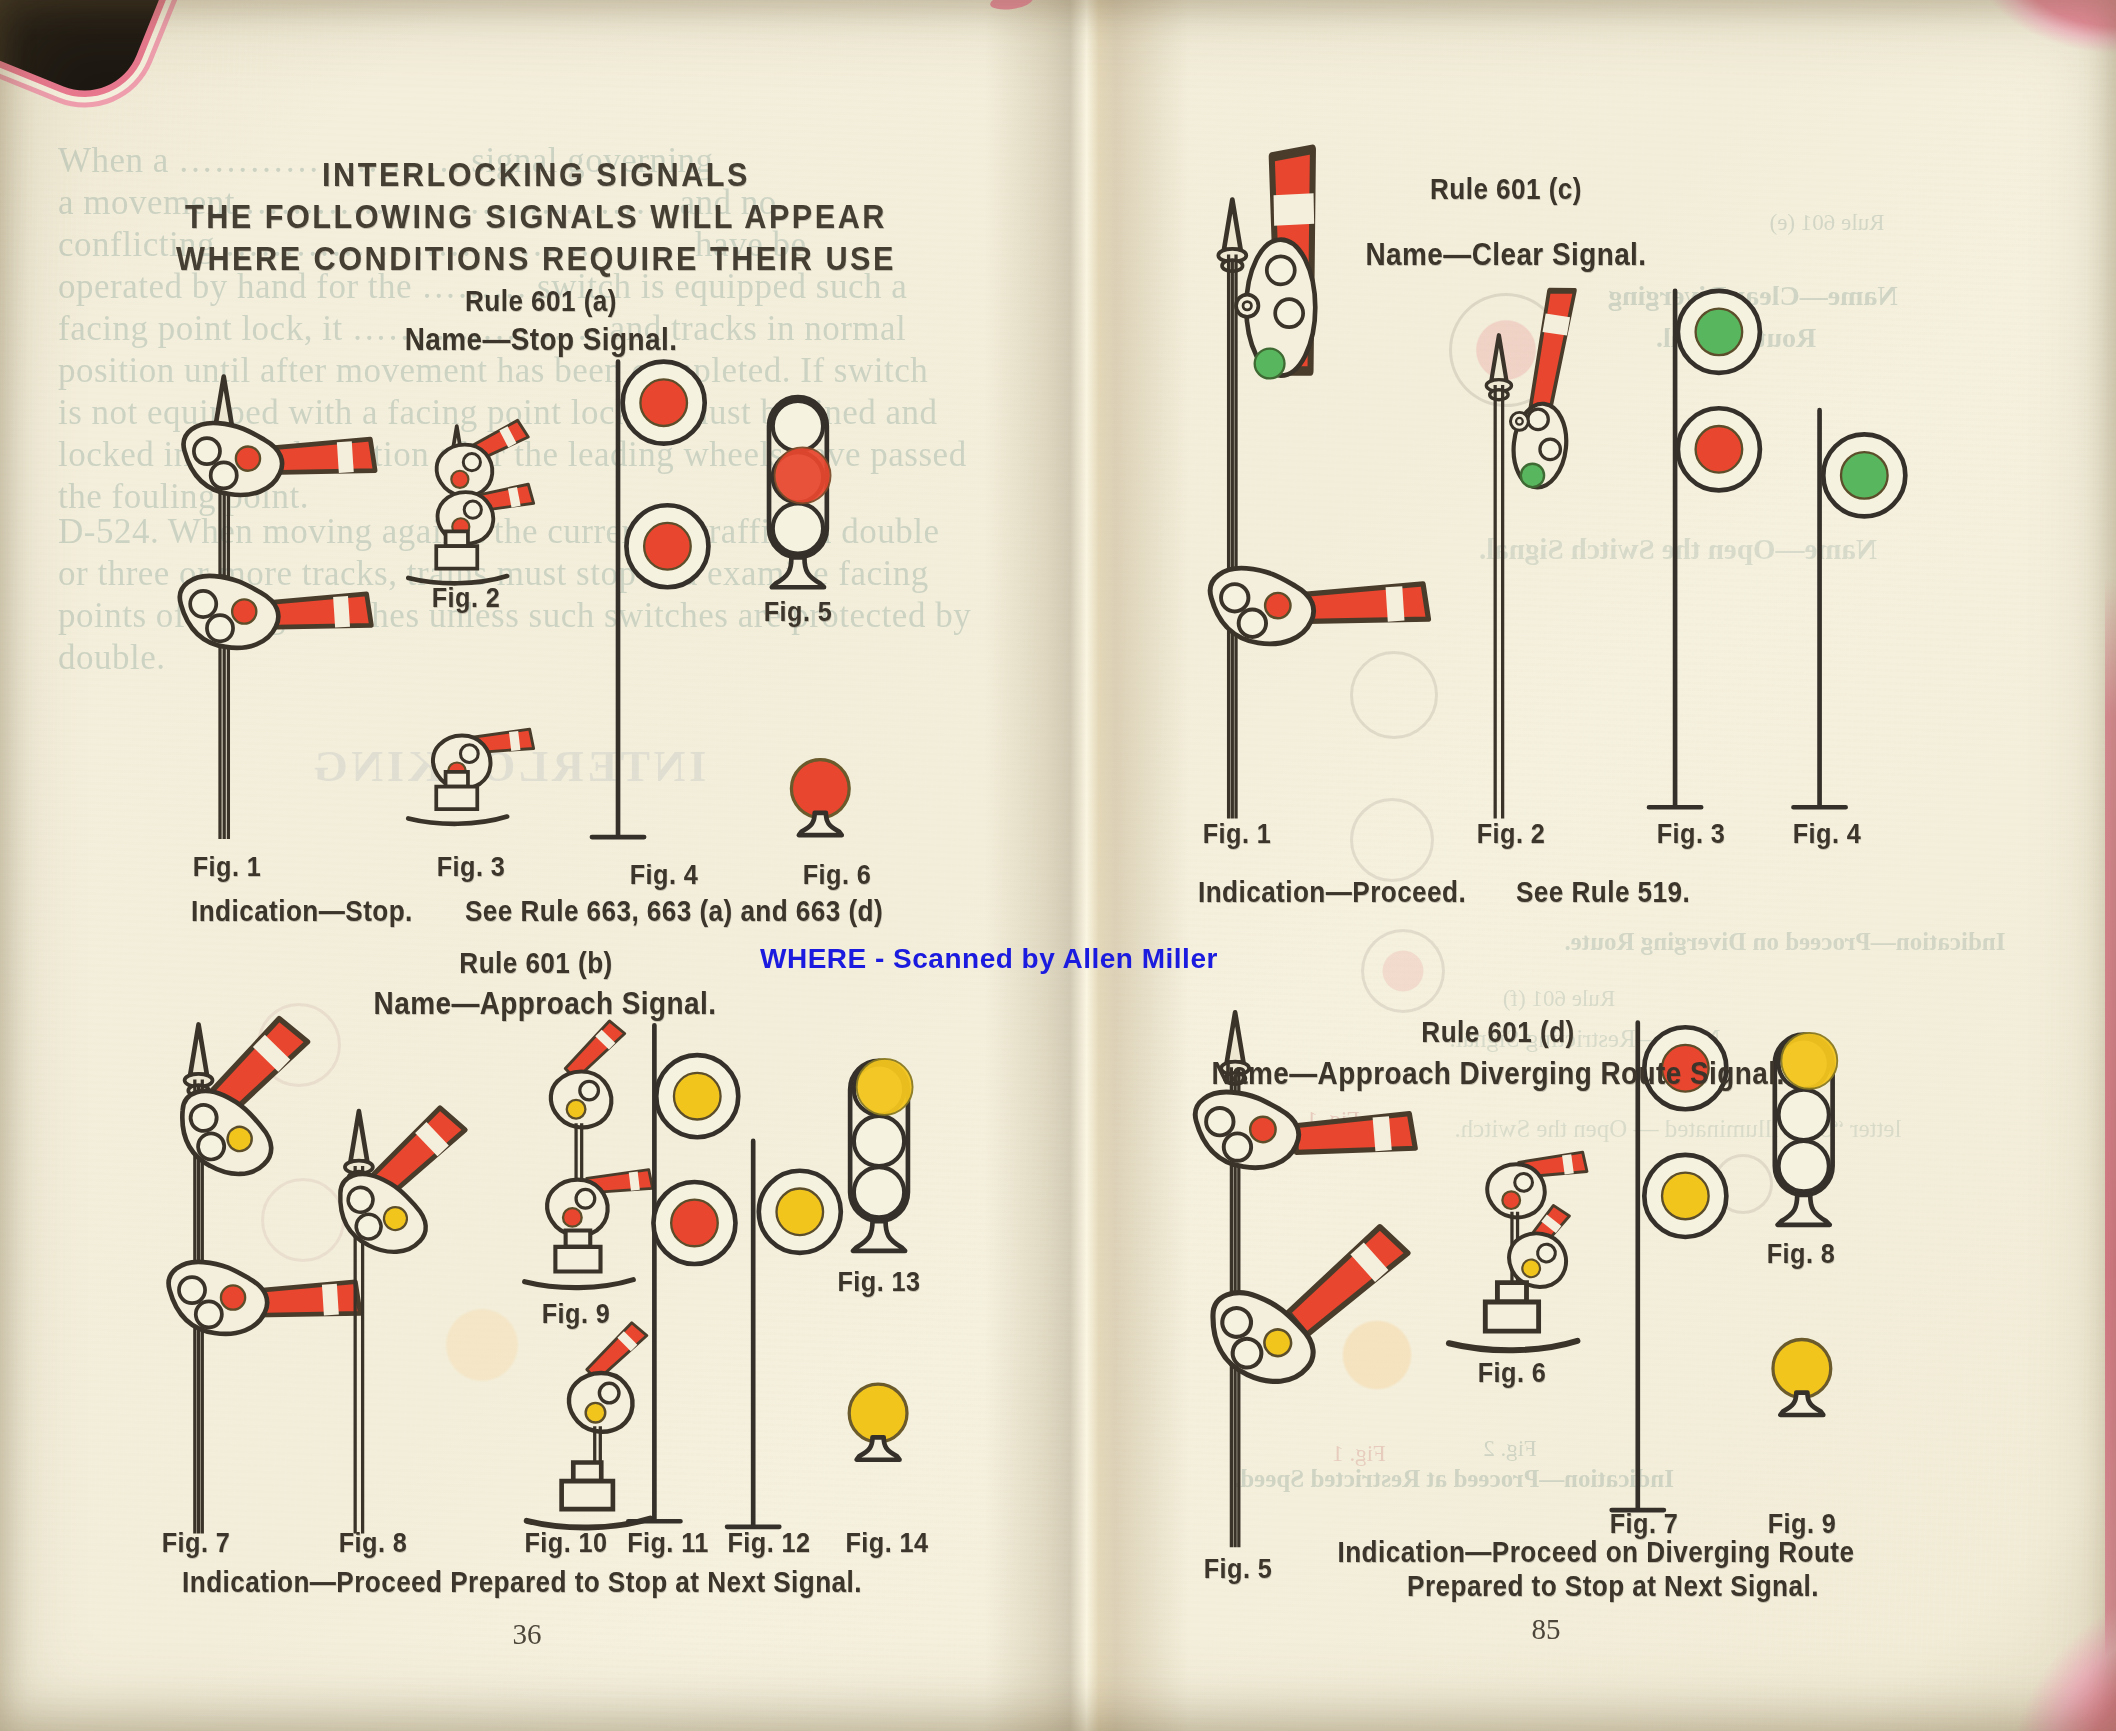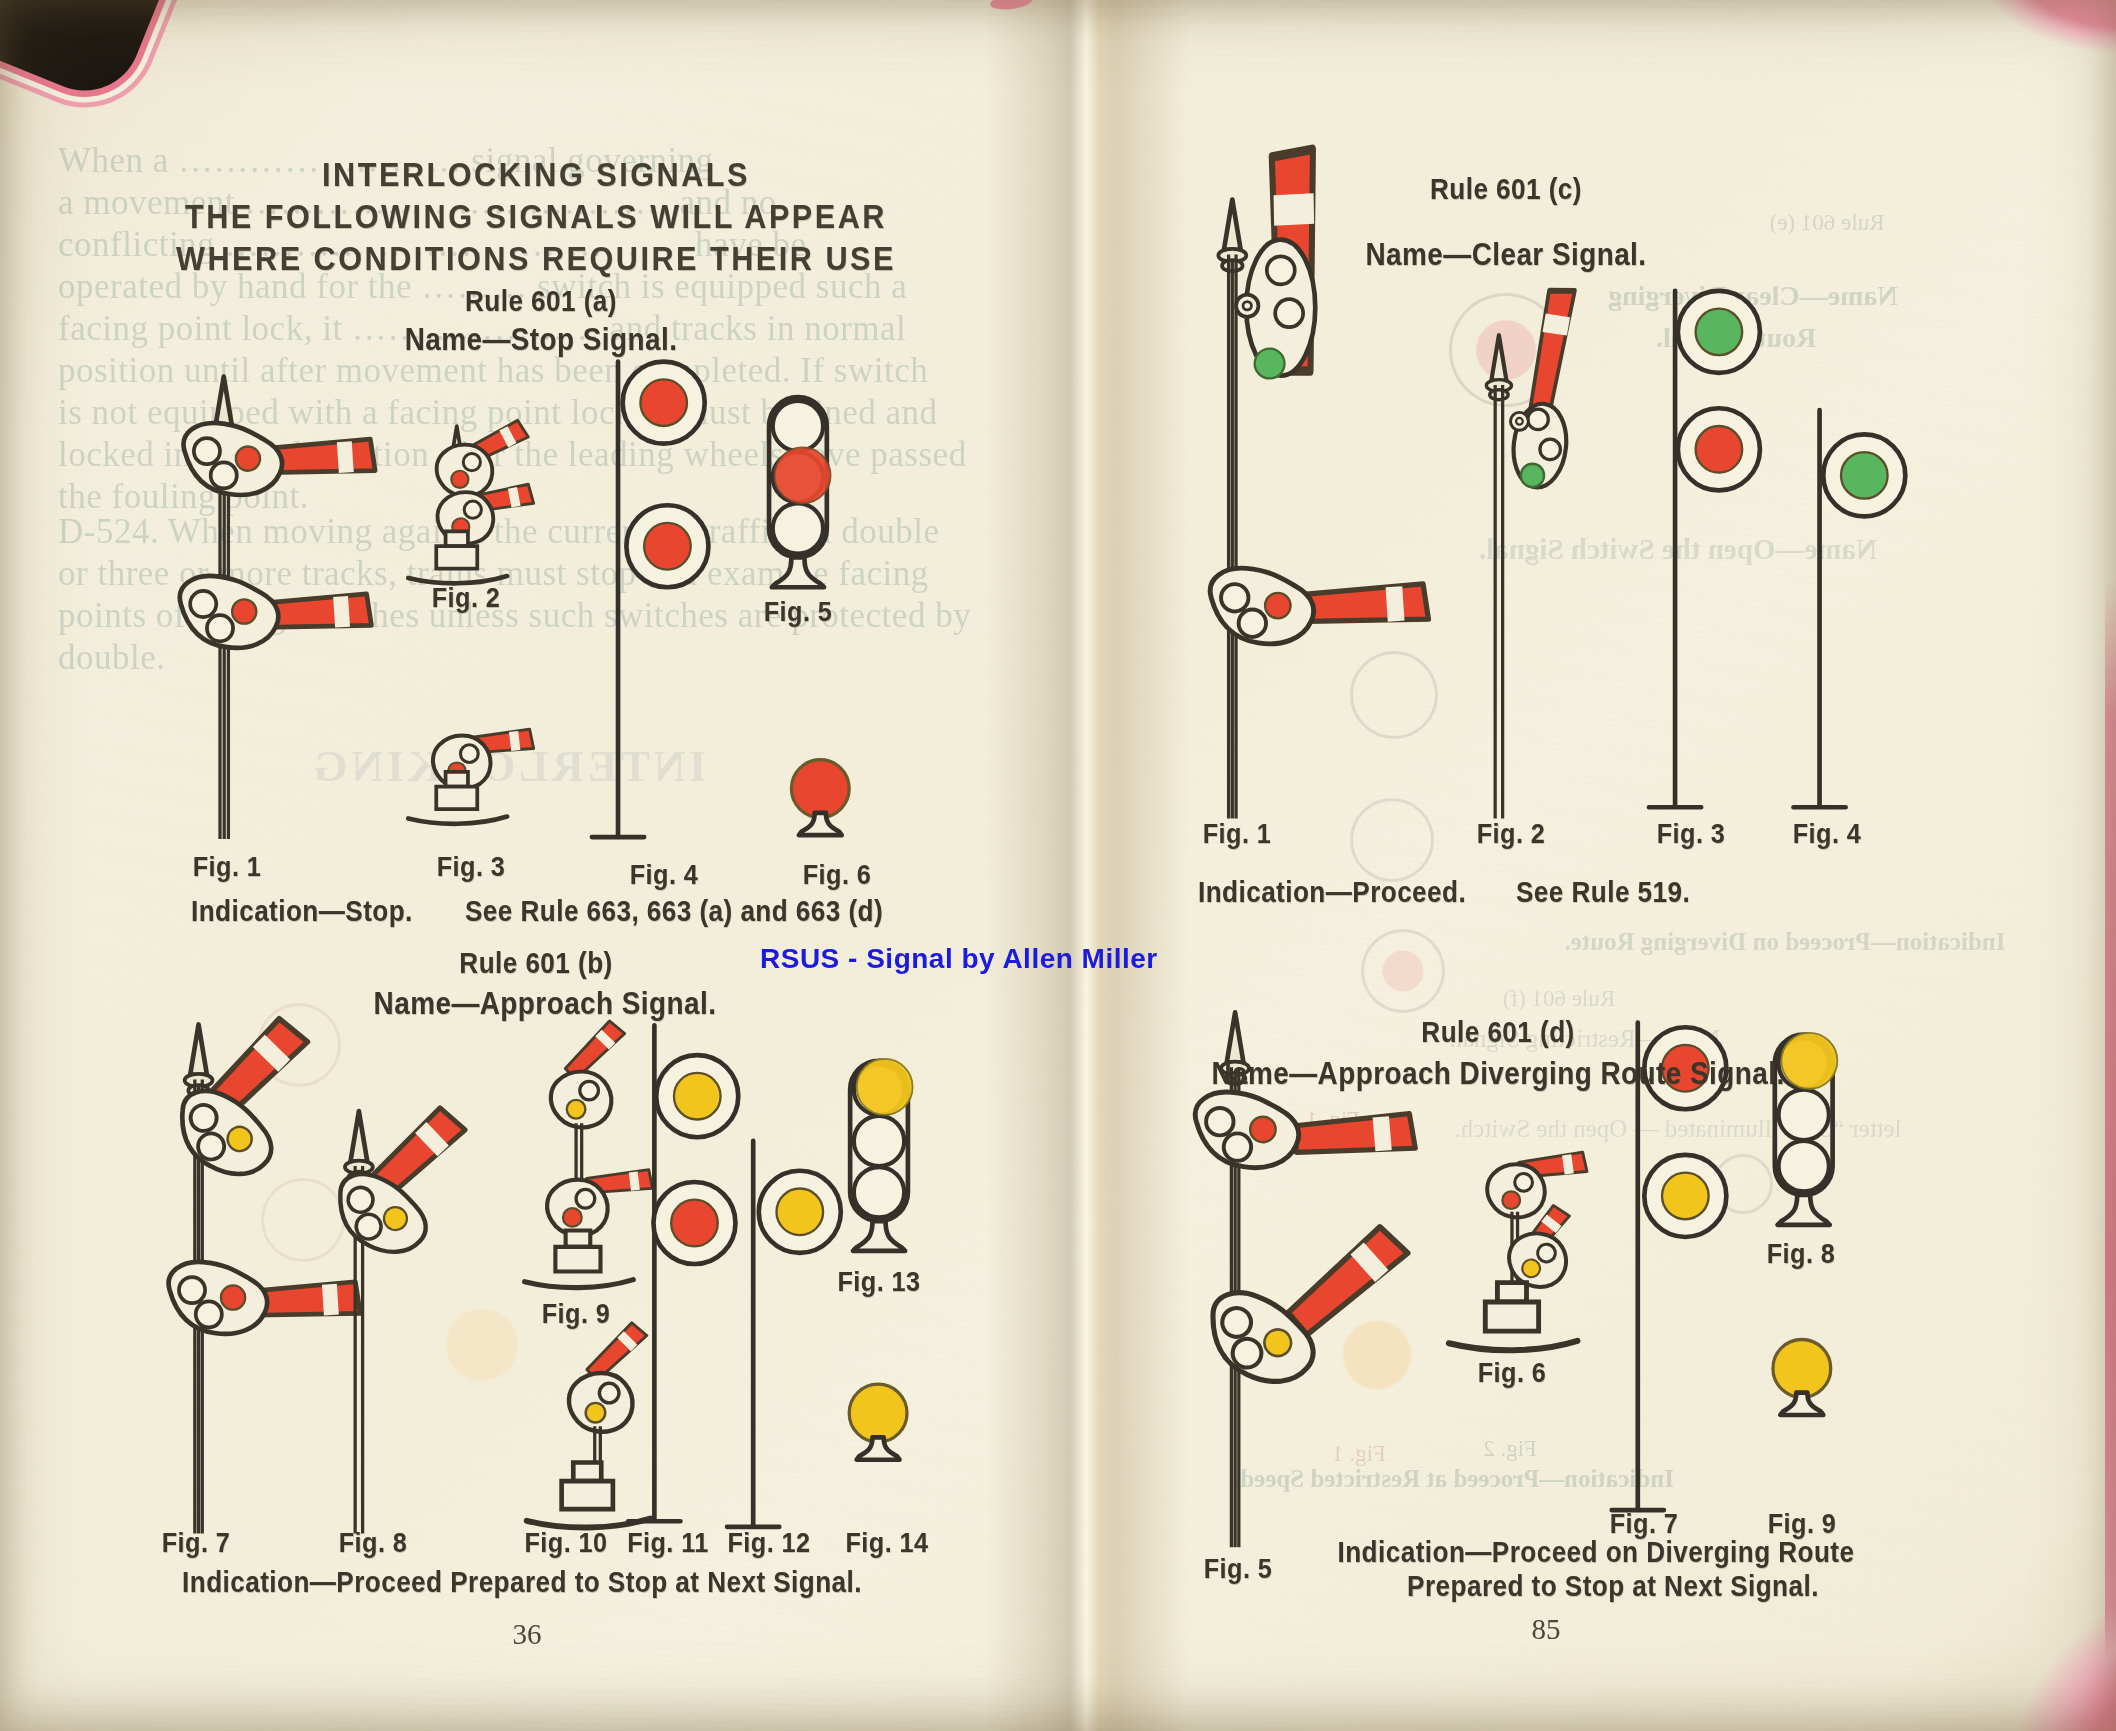--- a/index.html
+++ b/index.html
@@ -365,21 +365,21 @@
   <div class="t figl" style="left:1238px;top:1555px;">Fig. 5</div>
   <div class="t figl" style="left:1512px;top:1359px;">Fig. 6</div>
   <div class="t figl" style="left:1644px;top:1510px;">Fig. 7</div>
   <div class="t figl" style="left:1801px;top:1240px;">Fig. 8</div>
   <div class="t figl" style="left:1802px;top:1510px;">Fig. 9</div>
 
   <div class="t ind" style="left:1596px;top:1538px;">Indication—Proceed on Diverging Route</div>
   <div class="t ind" style="left:1613px;top:1572px;">Prepared to Stop at Next Signal.</div>
   <div class="pageno" style="left:1546px;top:1613px;">85</div>
 
-  <div class="wm" style="color: rgb(27, 27, 223);">RSUS - Signal by Allen Miller</div>
+  <div class="wm" style="color: rgb(27, 27, 223);">WHERE - Scanned by Allen Miller</div>
 
   <div class="dye" style="left:-51px;top:-65px;width:200px;height:140px;background:#1d1812;transform:rotate(22deg);border-radius:0 0 56px 0;box-shadow:0 0 0 6.5px #e8788e, 0 0 0 12px #f4efdc, 0 0 0 17px #ef9eae;"></div>
   <div class="dye" style="left:1976px;top:-79px;width:242px;height:140px;background:radial-gradient(ellipse at 70% 10%,#ee8fa2 0 55%,#f6c3cc 62%,transparent 70%);transform:rotate(-10deg);"></div>
   <div class="dye" style="left:990px;top:-5.6px;width:43px;height:15px;background:#ee8fa2;border-radius:50%;transform:rotate(-8deg);"></div>
   <div class="dye" style="left:2105px;top:578px;width:13px;height:1156px;background:linear-gradient(to bottom,transparent,#eb94a4 12%,#e87f95 60%,#ec9fae);"></div>
   <div class="dye" style="left:2004px;top:1575px;width:242px;height:242px;background:radial-gradient(ellipse at 90% 90%,#e87f95 0 45%,#f2b6c2 58%,transparent 70%);"></div>
 </div>
 
 
 </body></html>

